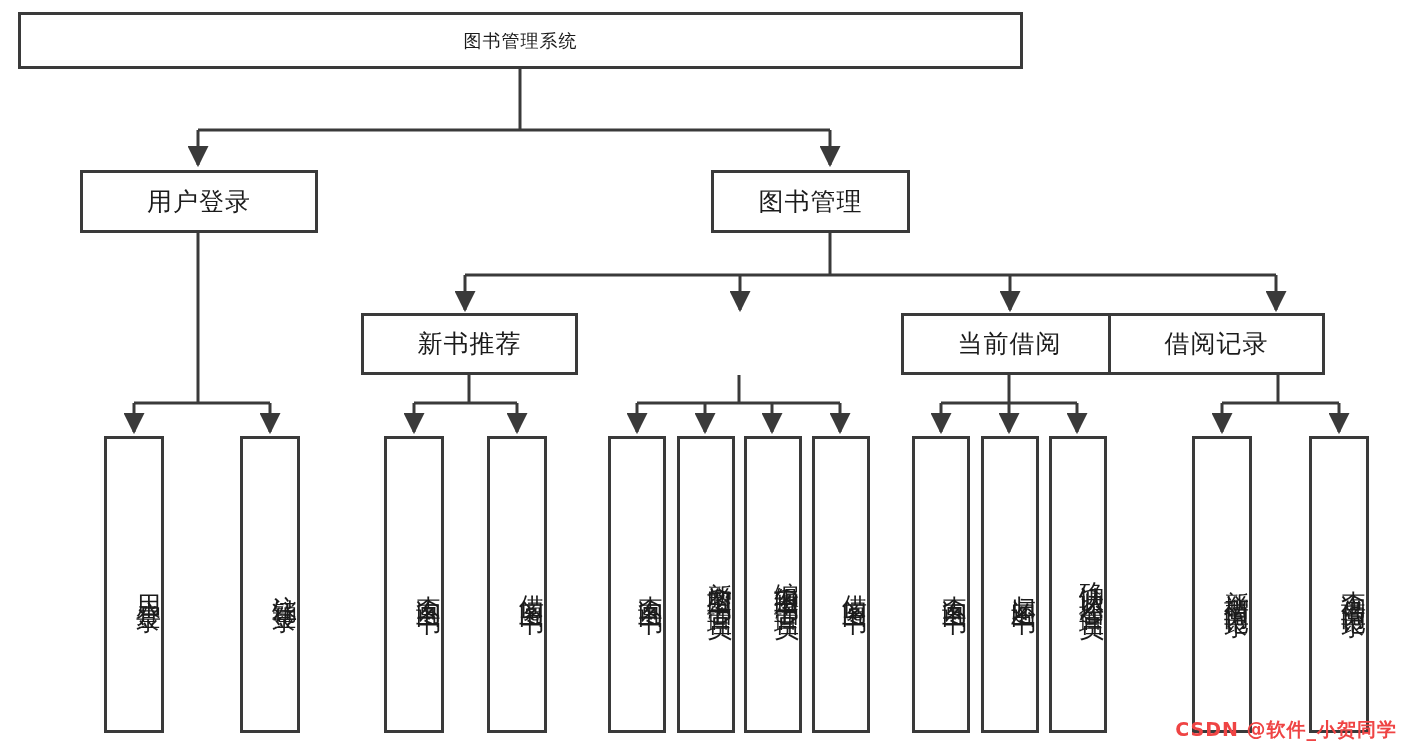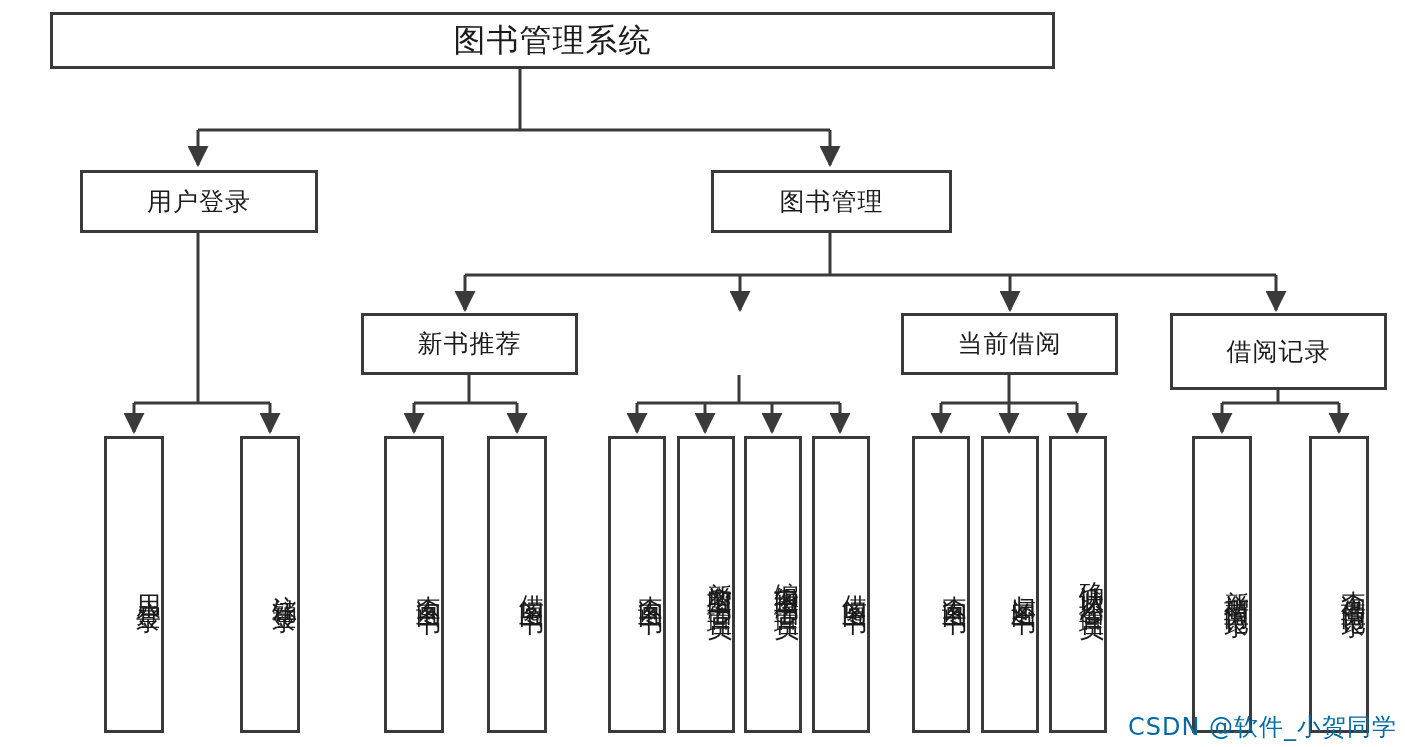--- a/index.html
+++ b/index.html
@@ -36,22 +36,21 @@
     justify-content: center;
     text-align: center;
     z-index: 2;
   }
   .node.h {
     font-size: 25px;
     line-height: 1.1;
     letter-spacing: 1px;
   }
   .node.root {
-    font-size: 32px;
-    margin-left: 32px;
+    font-size: 18px;
   }
   
   .node.v {
     writing-mode: vertical-rl;
     text-orientation: upright;
     align-items: flex-start;
     justify-content: center;
     font-size: 25px;
     line-height: 1.0;
     letter-spacing: 5px;
@@ -61,26 +60,27 @@
   .node.v.tall {
     align-items: flex-start;
   }
   .node.v .vtxt {
     display: block;
   }
   .watermark {
     position: absolute;
     right: 8px;
     bottom: 4px;
-    font-size: 24px;
-    color: #0369a1;
+    font-size: 19px;
+    color: #ef4444;
     letter-spacing: 1px;
     z-index: 3;
     white-space: nowrap;
     font-family: "DejaVu Sans", "Liberation Sans", sans-serif;
+    font-weight: bold;
   }
 </style>
 </head>
 <body>
 
 <div id="canvas">
 
   <svg id="edges" viewBox="0 0 1405 747" xmlns="http://www.w3.org/2000/svg">
     <defs>
       <marker id="arrow" viewBox="0 0 10 10" refX="9" refY="5" markerWidth="7" markerHeight="7" orient="auto-start-reverse">
@@ -132,34 +132,34 @@
   </svg>
 
   <div class="node h root" style="left:18px; top:12px; width:1005px; height:57px;">
     <span>图书管理系统</span>
   </div>
 
   <div class="node h" style="left:80px; top:170px; width:238px; height:63px;">
     <span>用户登录</span>
   </div>
 
-  <div class="node h" style="left:711px; top:170px; width:241px; height:63px;">
+  <div class="node h" style="left:711px; top:170px; width:199px; height:63px;">
     <span>图书管理</span>
   </div>
 
   <div class="node h" style="left:361px; top:313px; width:217px; height:62px;text-align:center;">
     <span>新书推荐</span>
   </div>
 
 
   <div class="node h" style="left:901px; top:313px; width:217px; height:62px;">
     <span>当前借阅</span>
   </div>
 
-  <div class="node h" style="left:1170px; top:313px; width:217px; height:77px;align-items:center;">
+  <div class="node h" style="left:1108px; top:313px; width:217px; height:62px;align-items:center;">
     <span>借阅记录</span>
   </div>
 
   <div class="node v" style="left:104px; top:436px; width:60px; height:297px;">
     <span class="vtxt">用户登录</span>
   </div>
 
   <div class="node v" style="left:240px; top:436px; width:60px; height:297px;">
     <span class="vtxt">注销登录</span>
   </div>

